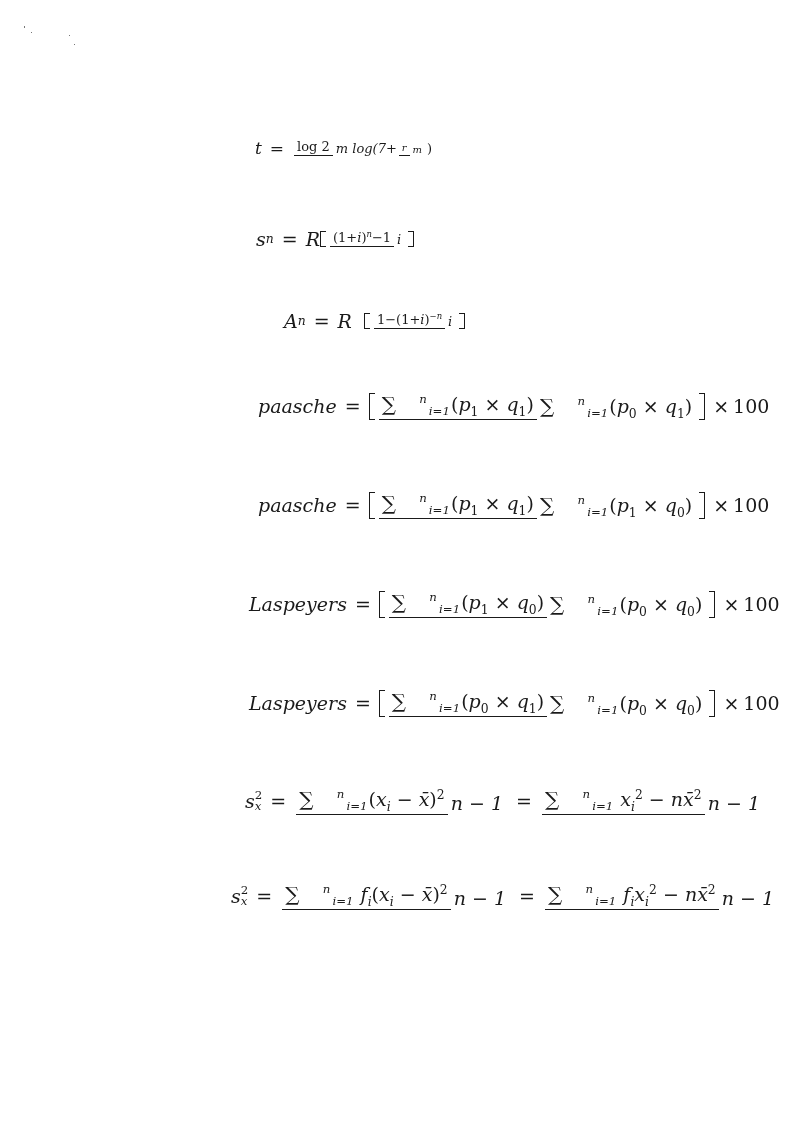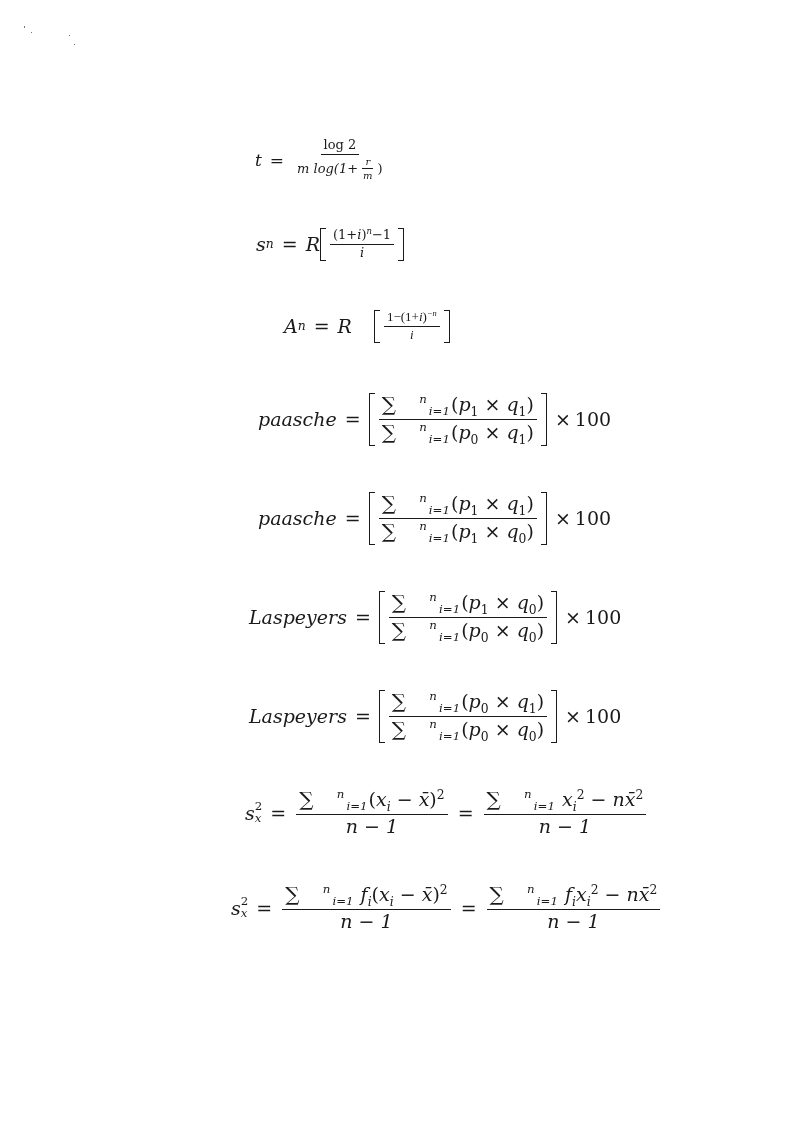--- a/index.html
+++ b/index.html
@@ -4,21 +4,21 @@
   <style>
     html, body { margin: 0; padding: 0; background: #ffffff; }
     body { width: 794px; height: 1122px; position: relative; overflow: hidden;
            font-family: "DejaVu Serif", "Liberation Serif", serif; color: #1a1a1a; }
     .speck { position: absolute; width: 1px; height: 2px; background: #777; }
     .eq { position: absolute; display: flex; align-items: center; white-space: nowrap;
           font-family: "DejaVu Serif", "Liberation Serif", serif; font-size: 19px; }
     .it { font-style: italic; }
     .rm { font-style: normal; }
     .op { margin: 0 8px; font-style: normal; }
-    .frac { display: inline-flex; flex-direction: column; align-items: center; vertical-align: middle; margin: 0 2px; }
+    .frac { display: inline-flex; flex-direction: row; align-items: flex-end; vertical-align: middle; margin: 0 2px; }
     .frac .num, .frac .den { padding: 0 3px; line-height: 1.15; text-align: center; }
     .frac .num { border-bottom: 1.3px solid #1a1a1a; padding-bottom: 1px; }
     .frac .den { padding-top: 1px; }
     .small { font-size: 13px; }
     .tiny { font-size: 10px; }
     sub, sup { font-size: 0.65em; line-height: 0; }
     .bracket { display: inline-flex; align-items: stretch; }
     .bracket .lb, .bracket .rb { width: 5px; border: 1.4px solid #1a1a1a; }
     .bracket .lb { border-right: none; margin-right: 2px; }
     .bracket .rb { border-left: none; margin-left: 2px; }
@@ -35,21 +35,21 @@
 <div class="speck" style="left:31px;top:32px;height:1px;"></div>
 <div class="speck" style="left:69px;top:35px;height:1px;"></div>
 <div class="speck" style="left:74px;top:44px;height:1px;"></div>
 
 <div class="eq" style="left:255px;top:138px;font-size:17px;">
   <span class="it">t</span>
   <span class="op">=</span>
   <span class="frac">
     <span class="num small rm">log 2</span>
     <span class="den small">
-      <span class="it">m log(1+</span><span class="frac tiny">
+      <span class="it">m log(7+</span><span class="frac tiny">
           <span class="num it">r</span>
           <span class="den it">m</span>
         </span><span>)</span>
     </span>
   </span>
 </div>
 
 <div class="eq" style="left:256px;top:228px;">
   <span class="it">s</span>
     <sub class="it">n</sub>
@@ -63,21 +63,21 @@
     </span>
     <span class="rb"></span>
   </span>
 </div>
 
 <div class="eq" style="left:284px;top:310px;">
   <span class="it">A</span>
     <sub class="it">n</sub>
   <span class="op">=</span>
   <span class="it">R</span>
-  <span class="bracket" style="margin-left:22px;font-family:Liberation Serif, serif;">
+  <span class="bracket" style="margin-left:12px;">
     <span class="lb"></span>
     <span class="frac small">
       <span class="num"><span>1−(1+</span><span class="it">i</span><span>)</span><sup class="it">−n</sup></span>
       <span class="den it">i</span>
     </span>
     <span class="rb"></span>
   </span>
 </div>
 
 <div class="eq" style="left:258px;top:393px;">

